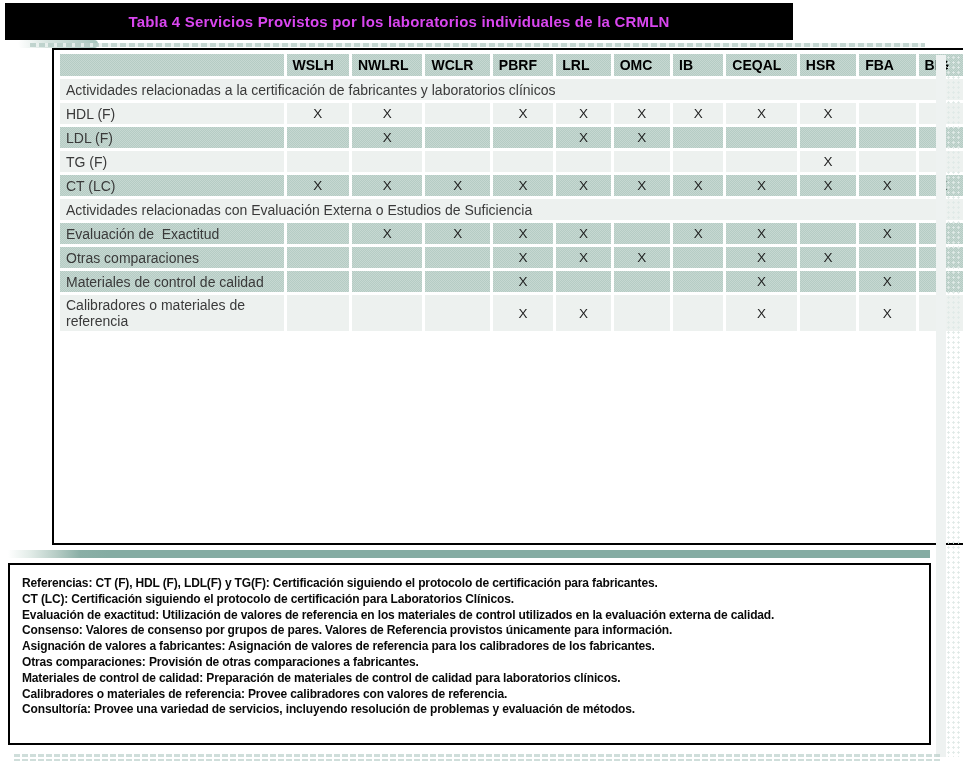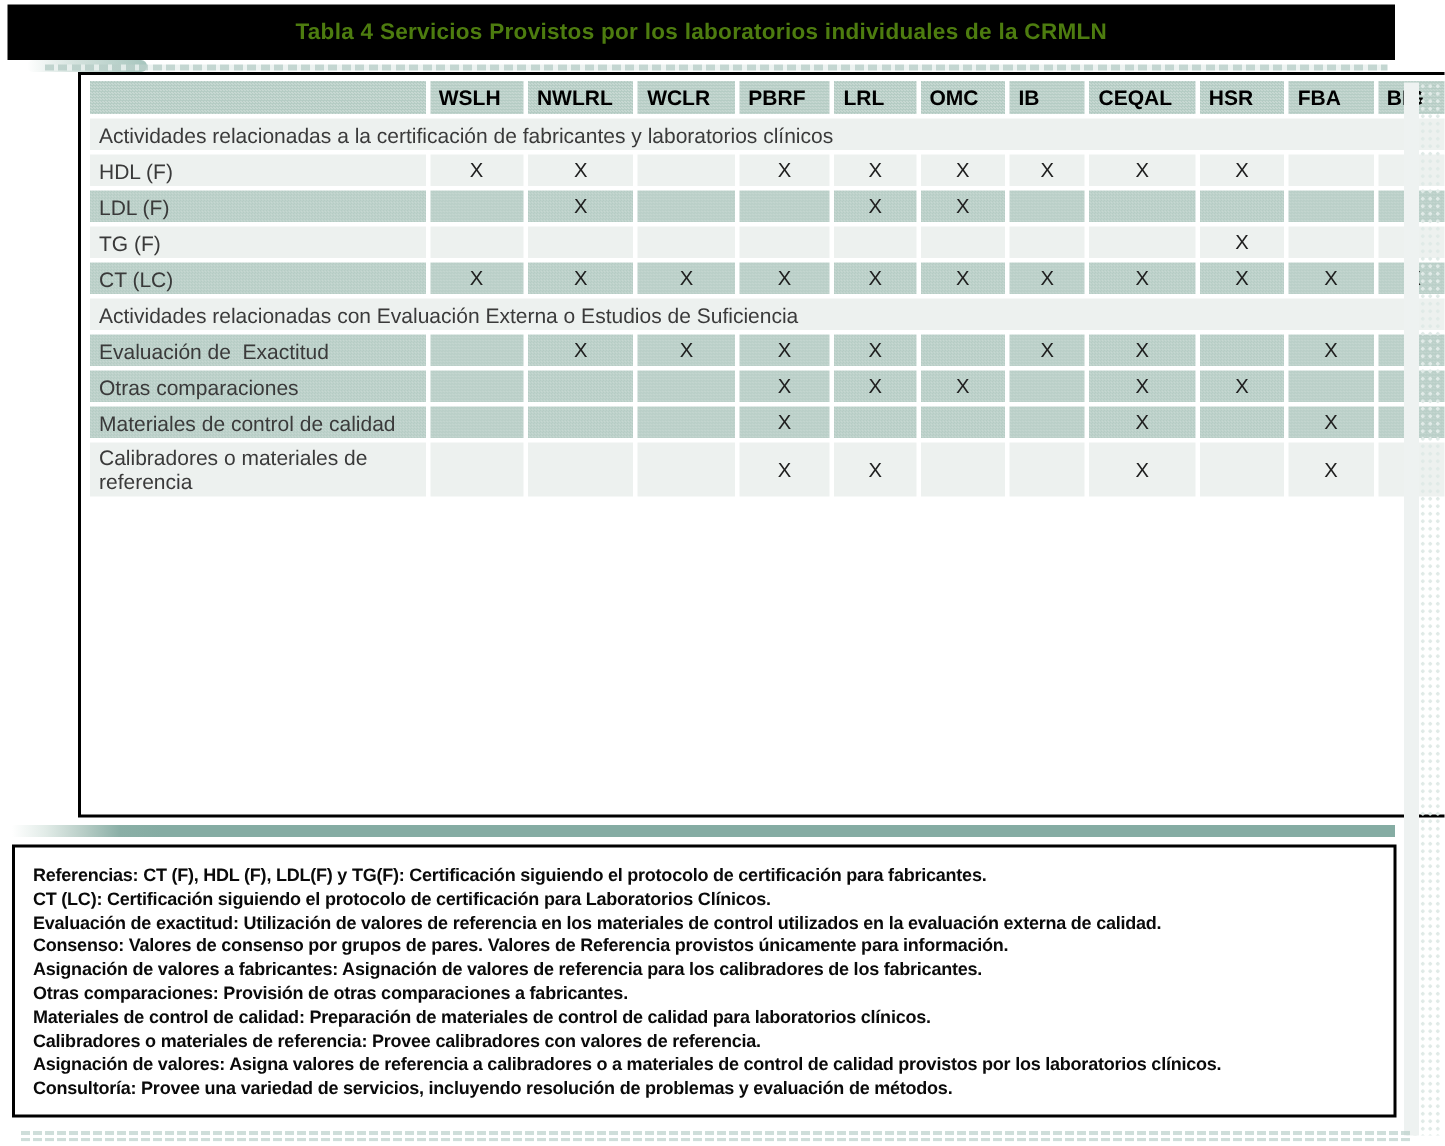--- a/index.html
+++ b/index.html
@@ -2,22 +2,22 @@
 <html><head>
 <meta charset="utf-8">
 <style>
   * { margin:0; padding:0; box-sizing:border-box; }
   html,body { background:#ffffff; }
   body {
     width:963px; height:764px; position:relative; overflow:hidden;
     font-family:"Liberation Sans", sans-serif;
   }
   .title-bar {
-    position:absolute; left:5px; top:3px; width:925px; height:37px;
-    background:#000000; color:#4d7c0f;
+    position:absolute; left:5px; top:3px; width:788px; height:37px;
+    background:#000000; color:#d946ef;
     display:flex; align-items:center; justify-content:center;
     font-size:15px; font-weight:bold; letter-spacing:.2px;
   }
   .top-strip {
     position:absolute; left:30px; top:43px; width:895px; height:4px;
     background:repeating-linear-gradient(90deg,#b9cfc9 0 6px,#eaf1ef 6px 9px);
     opacity:.85;
   }
   .top-strip-blob {
     position:absolute; left:18px; top:40px; width:80px; height:8px;
@@ -248,19 +248,18 @@
 <div class="footer-box">
   <div>
       <div class="ref-line">Referencias: CT (F), HDL (F), LDL(F) y TG(F): Certificación siguiendo el protocolo de certificación para fabricantes.</div>
       <div class="ref-line">CT (LC): Certificación siguiendo el protocolo de certificación para Laboratorios Clínicos.</div>
       <div class="ref-line">Evaluación de exactitud: Utilización de valores de referencia en los materiales de control utilizados en la evaluación externa de calidad.</div>
       <div class="ref-line">Consenso: Valores de consenso por grupos de pares. Valores de Referencia provistos únicamente para información.</div>
       <div class="ref-line">Asignación de valores a fabricantes: Asignación de valores de referencia para los calibradores de los fabricantes.</div>
       <div class="ref-line">Otras comparaciones: Provisión de otras comparaciones a fabricantes.</div>
       <div class="ref-line">Materiales de control de calidad: Preparación de materiales de control de calidad para laboratorios clínicos.</div>
       <div class="ref-line">Calibradores o materiales de referencia: Provee calibradores con valores de referencia.</div>
-      <div class="ref-line">Asignación de valores: Asigna valores de referencia a calibradores o a materiales de control de calidad provistos por los laboratorios clínicos.</div>
       <div class="ref-line">Consultoría: Provee una variedad de servicios, incluyendo resolución de problemas y evaluación de métodos.</div>
     </div>
 </div>
 
 <div class="right-shadow"></div>
 <div class="bottom-shadow"></div>
 
 </body></html>

